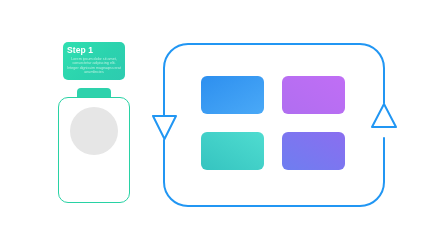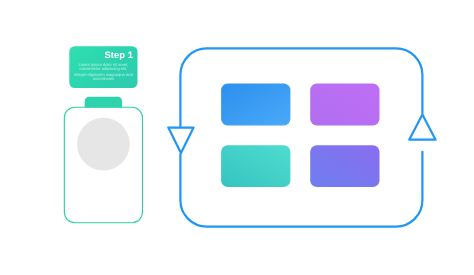--- a/index.html
+++ b/index.html
@@ -28,21 +28,21 @@
     border-radius: 5px;
     background: linear-gradient(135deg, #30dfb0 0%, #2bd3ae 55%, #2ecbb0 100%);
     box-sizing: border-box;
     padding: 3px 4px 0 4px;
     overflow: hidden;
   }
   .callout-title {
     color: #ffffff;
     font-size: 8.5px;
     font-weight: bold;
-    text-align: right;
+    text-align: left;
     line-height: 10px;
     letter-spacing: 0.1px;
   }
   .callout-body {
     margin-top: 1.5px;
     color: #bdf2e2;
     font-size: 3.7px;
     line-height: 4.6px;
     text-align: center;
     opacity: 0.95;

